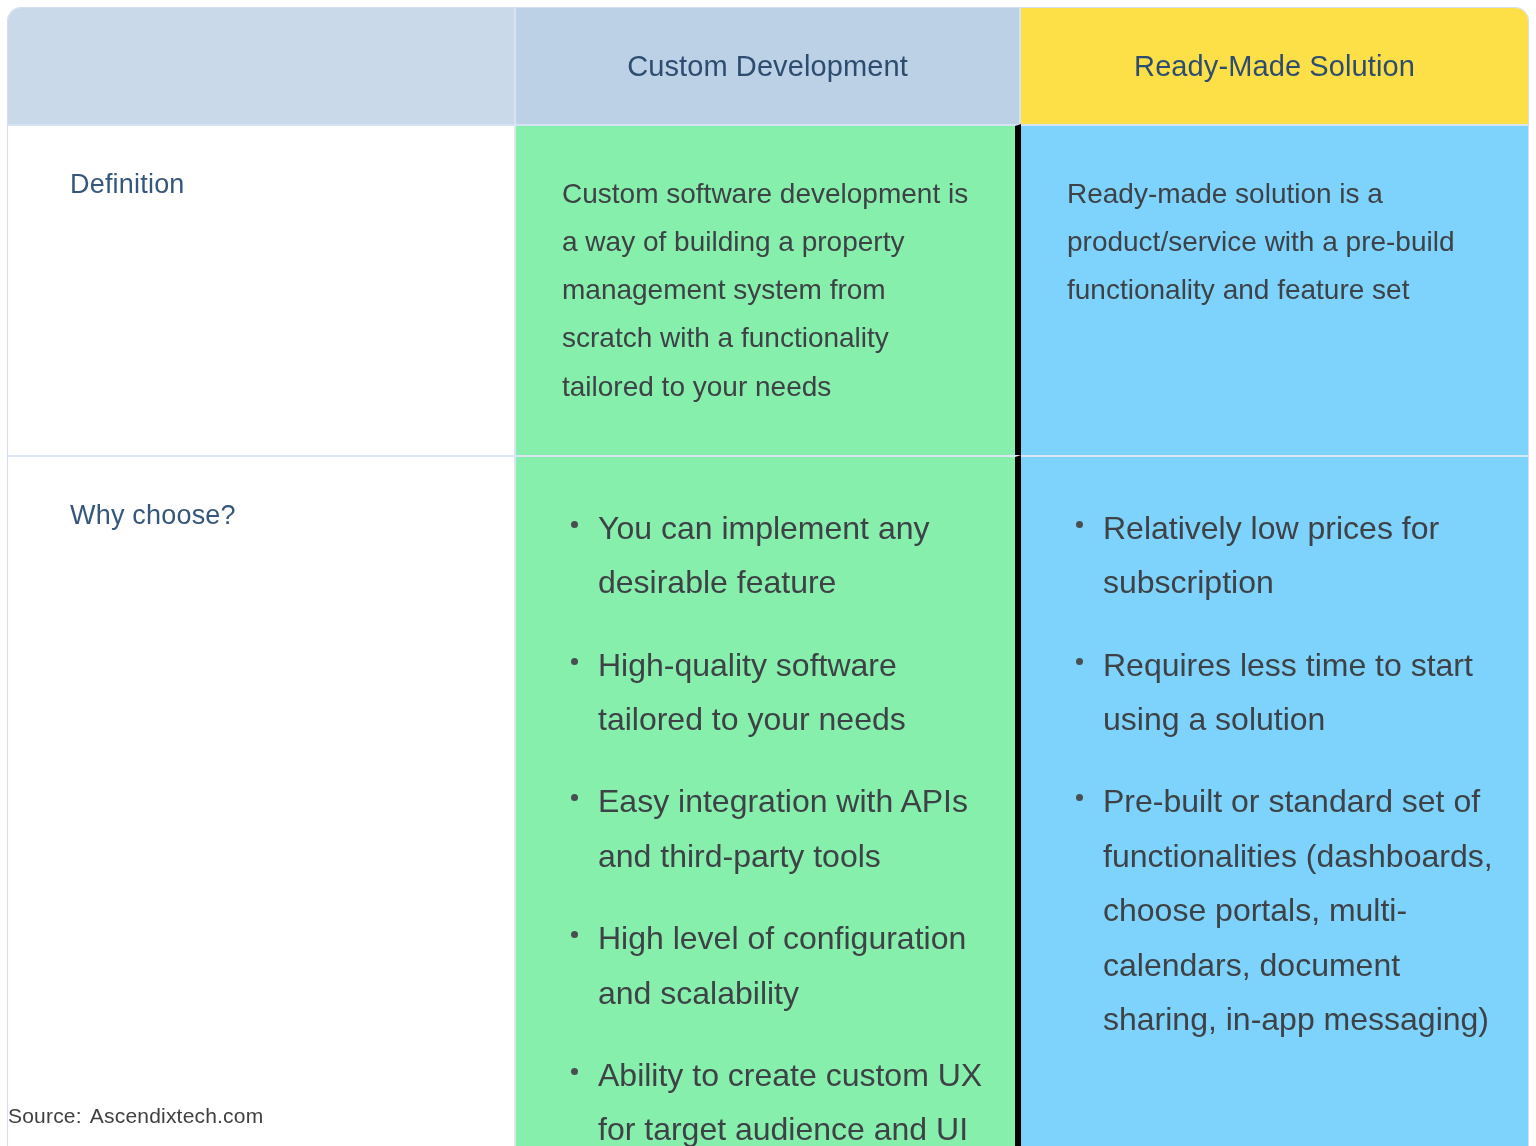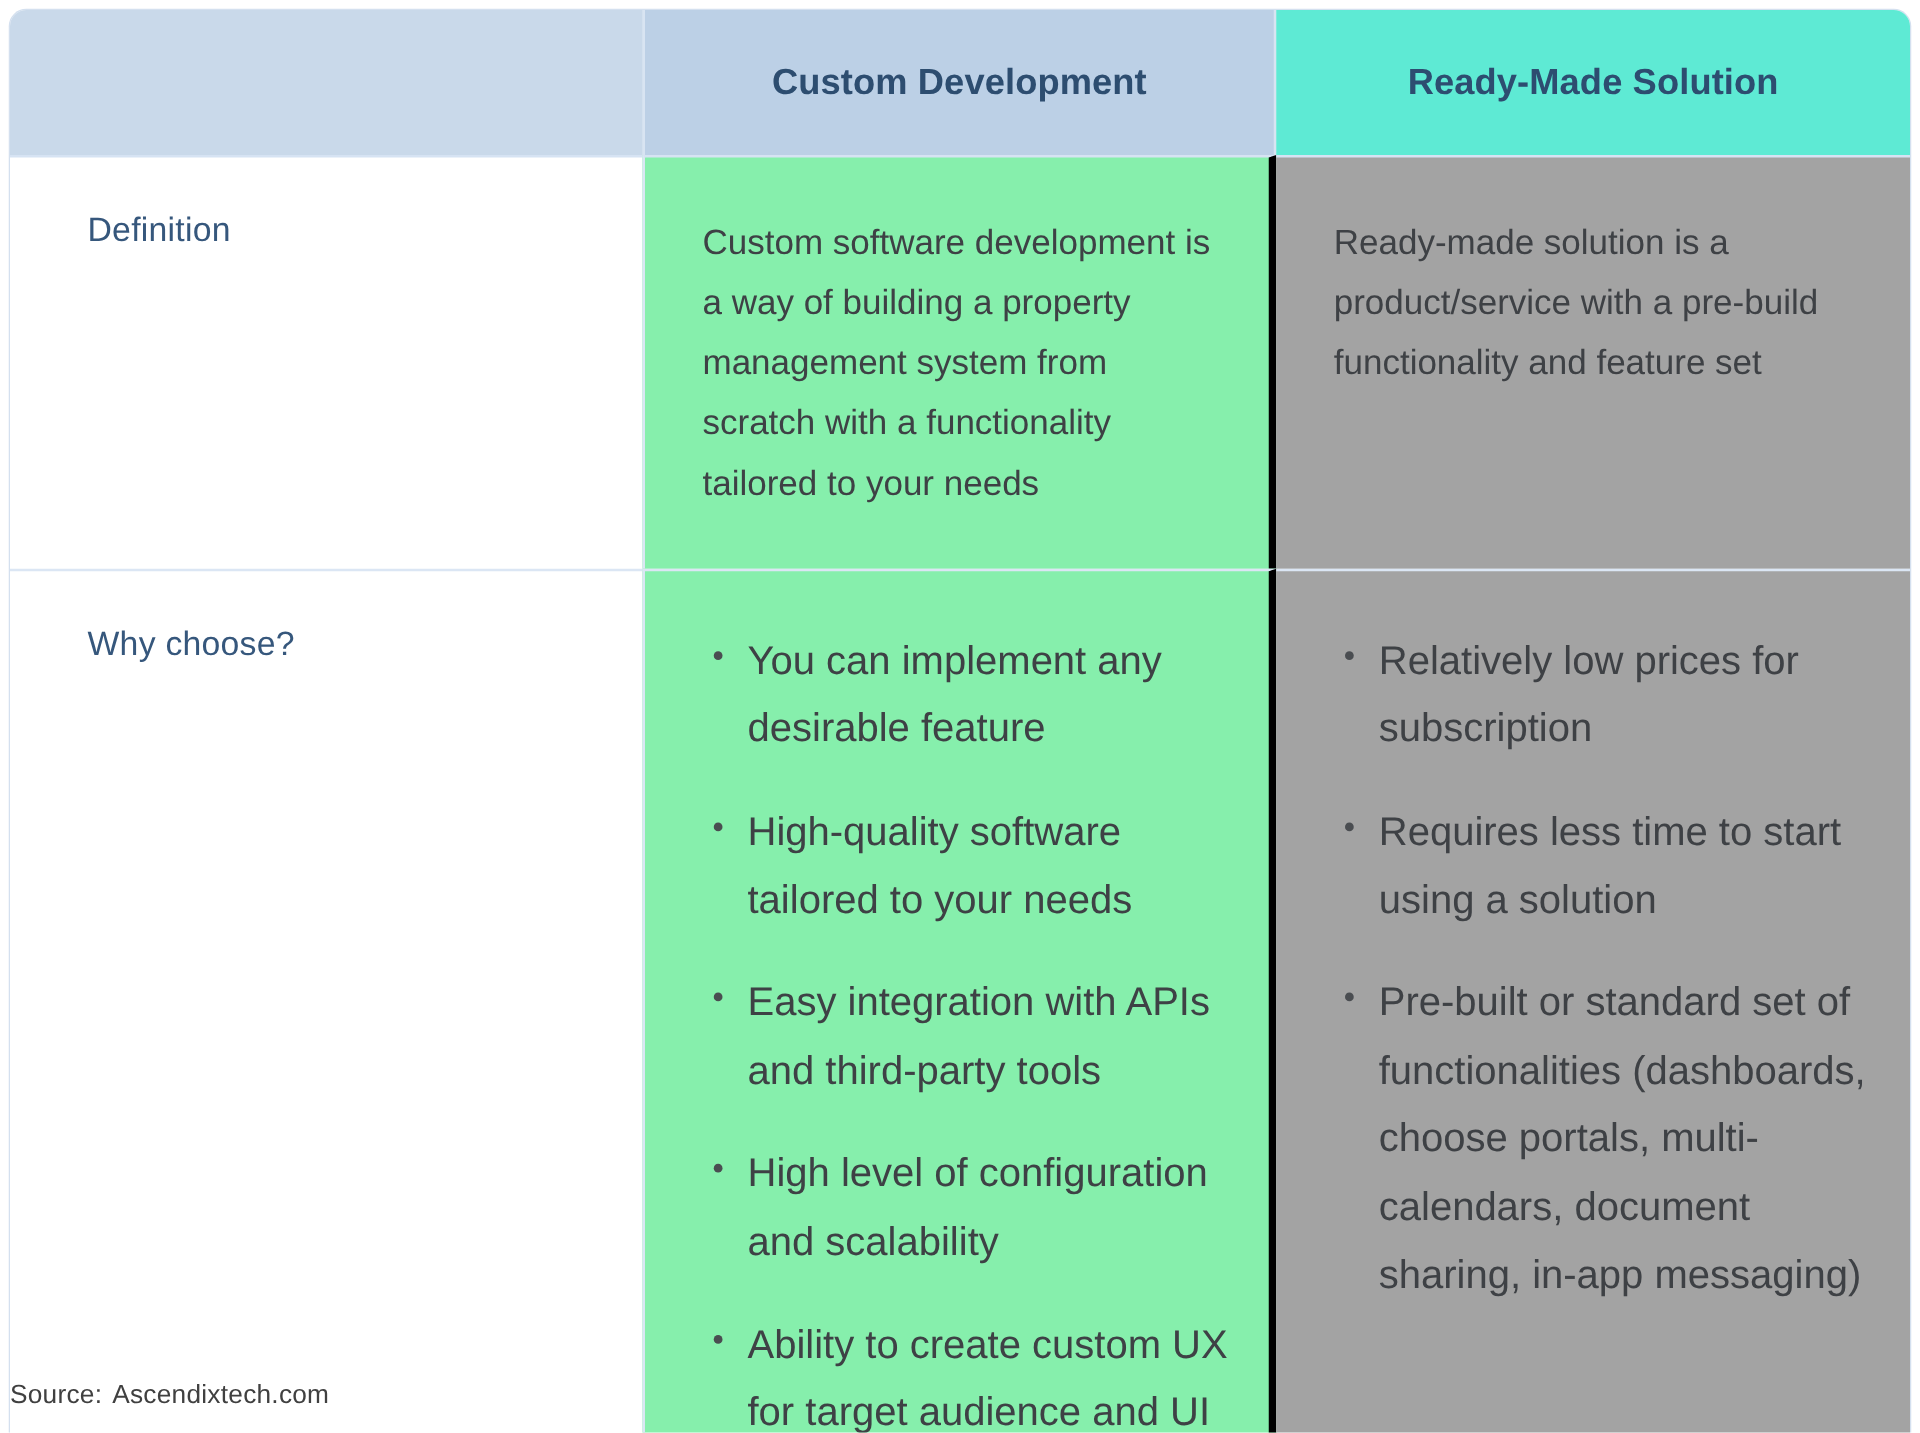--- a/index.html
+++ b/index.html
@@ -39,36 +39,36 @@
   
   col.col-label  { width: 506px; }
   col.col-mid    { width: 507px; }
   col.col-right  { width: 507px; }
 
   
   thead th {
     height: 116px;
     vertical-align: middle;
     text-align: center;
-    font-weight: bold;
+    font-weight: normal;
     font-size: 29px;
     color: #2d4d70;
     padding: 0 20px;
     letter-spacing: .1px;
   }
   th.head-blank {
     background: #c9d9ea;
   }
   th.head-primary {
     background: #bcd0e6;
     border-left: 2px solid #d8e4f2;
     border-right: 2px solid #d8e4f2;
   }
   th.head-secondary {
-    background: #5eead4;
+    background: #fde047;
   }
 
   
   tbody td {
     vertical-align: top;
     padding: 44px 40px 44px 62px;
     border-top: 2px solid #dbe6f4;
   }
   tbody tr:first-child td { border-top: 2px solid #d6e3f3; }
 
@@ -78,21 +78,21 @@
     padding-top: 42px;
   }
   td.cell-mid {
     background: #86efac;
     border-left: 2px solid #dbe6f4;
     border-right: 6px solid #000000;
     padding-left: 30px;
     padding-right: 32px;
   }
   td.cell-right {
-    background: #a3a3a3;
+    background: #7dd3fc;
     padding-left: 22px;
     padding-right: 34px;
   }
 
   .row-label {
     font-size: 27px;
     font-weight: normal;
     color: #36577c;
     letter-spacing: .2px;
     line-height: 1.2;

